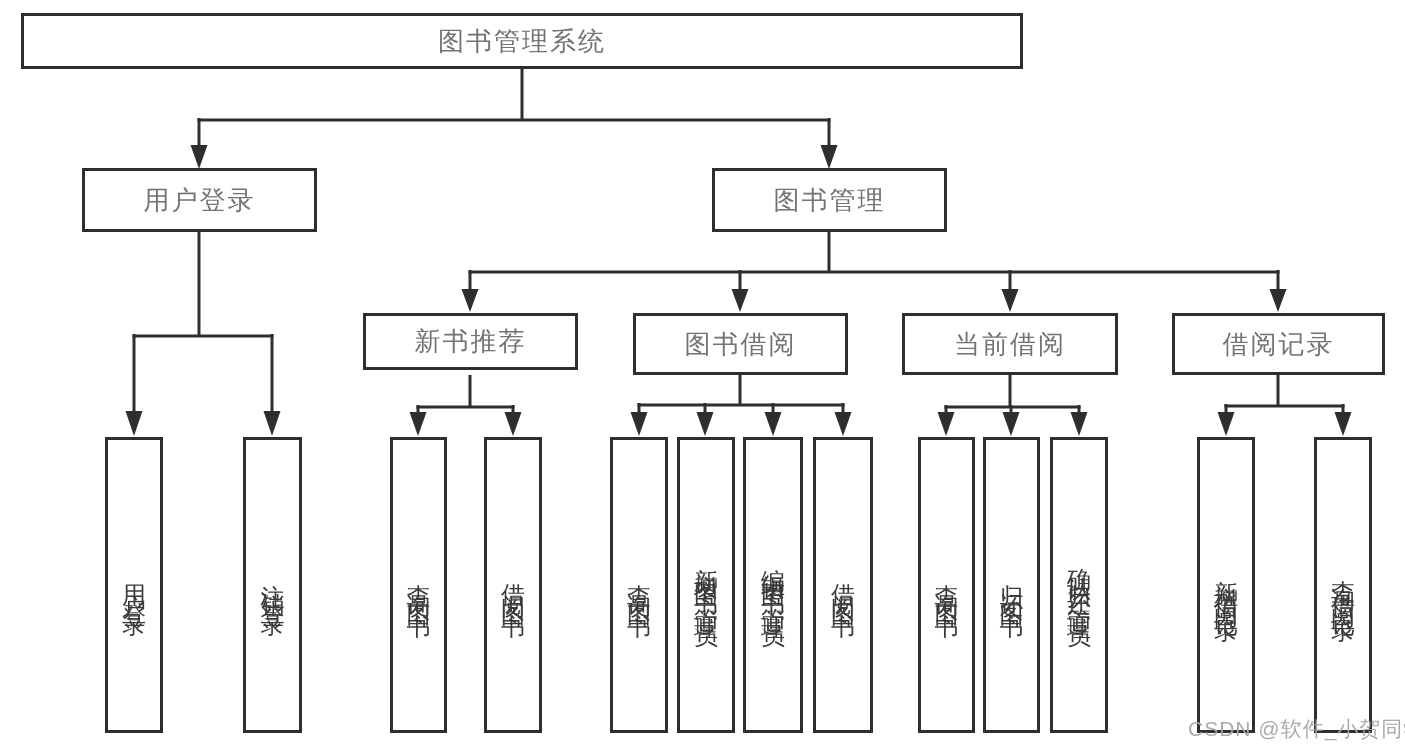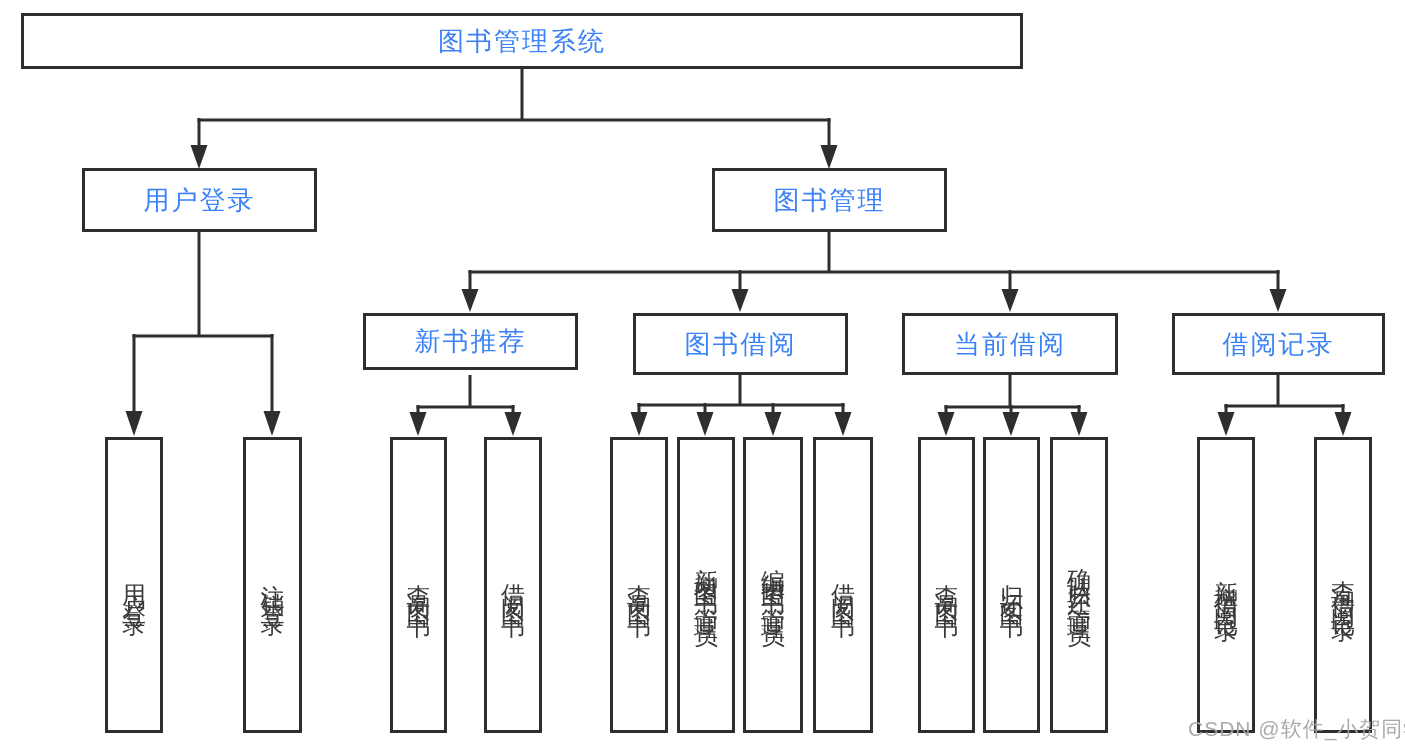--- a/index.html
+++ b/index.html
@@ -28,21 +28,21 @@
   .hbox {
     position: absolute;
     box-sizing: border-box;
     background: #ffffff;
     border: 3px solid #2e2e2e;
     display: flex;
     align-items: center;
     justify-content: center;
     font-size: 26px;
     letter-spacing: 2px;
-    color: #3b82f6;
+    color: #737373;
     white-space: nowrap;
   }
   .vbox {
     position: absolute;
     box-sizing: border-box;
     background: #ffffff;
     border: 3px solid #2e2e2e;
     top: 437px;
     height: 296px;
     display: flex;

